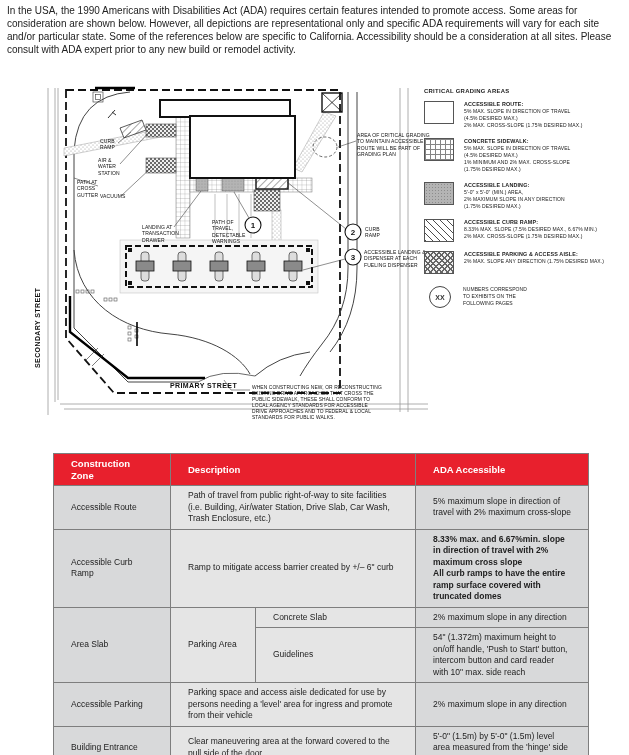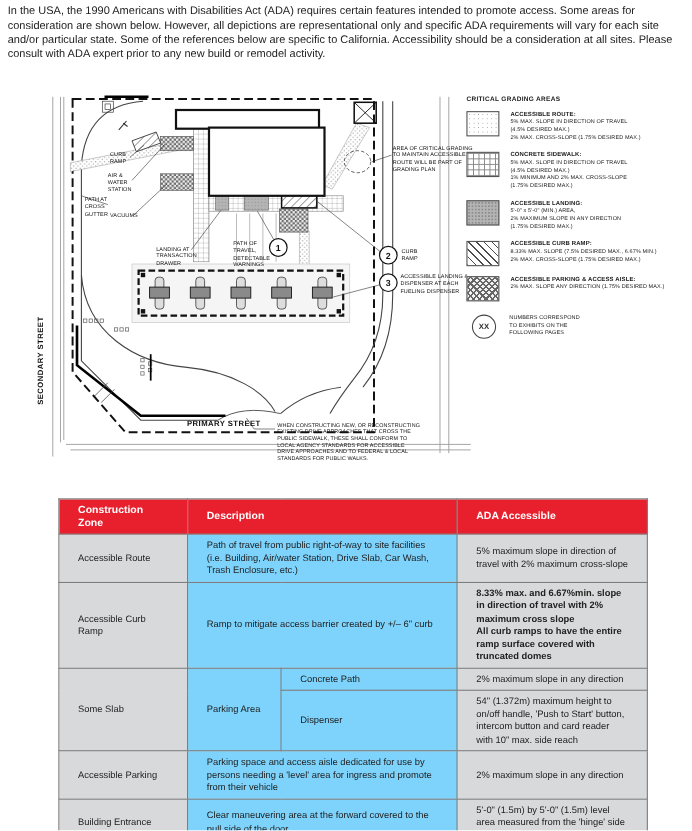--- a/index.html
+++ b/index.html
@@ -30,21 +30,21 @@
   .sw-diag{background-color:#fff;background-image:repeating-linear-gradient(45deg,#4d4d4d 0 1px,transparent 1px 5px);}
   .sw-checker{background-color:#f2f2f2;background-image:repeating-linear-gradient(45deg,#666 0 1.4px,transparent 1.4px 4px),repeating-linear-gradient(-45deg,#666 0 1.4px,transparent 1.4px 4px);}
   .xx-item{display:flex;align-items:flex-start;margin-top:12px;}
   .xx-circle{width:20px;height:20px;border:1.2px solid #444;border-radius:50%;display:flex;align-items:center;justify-content:center;font-size:7px;font-weight:bold;color:#333;flex:0 0 auto;margin:0 12px 0 5px;}
 
   
   .ada-table{position:absolute;left:53px;top:453px;border-collapse:collapse;table-layout:fixed;width:535px;}
   .ada-table td,.ada-table th{border:1px solid #7e7e7e;font-size:8.5px;line-height:11.5px;padding:4px 17px;vertical-align:middle;text-align:left;color:#222;}
   .ada-table th{background:#E8202D;color:#fff;font-size:9.5px;font-weight:bold;height:16px;}
   .zone-cell,.guide-cell{background:#D8D9DA;}
-  .desc-cell{background:#7dd3fc;}
+  .desc-cell{background:#e5e5e5;}
   .pre{white-space:pre-line;font-weight:bold;}
 </style>
 </head>
 <body>
 
 <div class="page">
 
   <div class="intro">In the USA, the 1990 Americans with Disabilities Act (ADA) requires certain features intended to promote access. Some areas for consideration are shown below. However, all depictions are representational only and specific ADA requirements will vary for each site and/or particular state. Some of the references below are specific to California. Accessibility should be a consideration at all sites. Please consult with ADA expert prior to any new build or remodel activity.</div>
 
   <div class="diagram">
@@ -329,27 +329,27 @@
       <td colspan="2" class="desc-cell">Path of travel from public right-of-way to site facilities (i.e. Building, Air/water Station, Drive Slab, Car Wash, Trash Enclosure, etc.)</td>
       <td class="guide-cell">5% maximum slope in direction of travel with 2% maximum cross-slope</td>
     </tr>
     <tr style="height:62px;">
       <td class="zone-cell">Accessible Curb Ramp</td>
       <td colspan="2" class="desc-cell">Ramp to mitigate access barrier created by +/– 6" curb</td>
       <td class="guide-cell pre">8.33% max. and 6.67%min. slope in direction of travel with 2% maximum cross slope
 All curb ramps to have the entire ramp surface covered with truncated domes</td>
     </tr>
     <tr style="height:17px;">
-      <td class="zone-cell" rowspan="2">Some Slab</td>
+      <td class="zone-cell" rowspan="2">Area Slab</td>
       <td class="desc-cell" rowspan="2">Parking Area</td>
-      <td class="desc-cell">Concrete Path</td>
+      <td class="desc-cell">Concrete Slab</td>
       <td class="guide-cell">2% maximum slope in any direction</td>
     </tr>
     <tr style="height:48px;">
-      <td class="desc-cell">Dispenser</td>
+      <td class="desc-cell">Guidelines</td>
       <td class="guide-cell">54" (1.372m) maximum height to on/off handle, 'Push to Start' button, intercom button and card reader with 10" max. side reach</td>
     </tr>
     <tr style="height:28px;">
       <td class="zone-cell">Accessible Parking</td>
       <td colspan="2" class="desc-cell">Parking space and access aisle dedicated for use by persons needing a 'level' area for ingress and promote from their vehicle</td>
       <td class="guide-cell">2% maximum slope in any direction</td>
     </tr>
     <tr style="height:36px;">
       <td class="zone-cell">Building Entrance</td>
       <td colspan="2" class="desc-cell">Clear maneuvering area at the forward covered to the pull side of the door</td>

